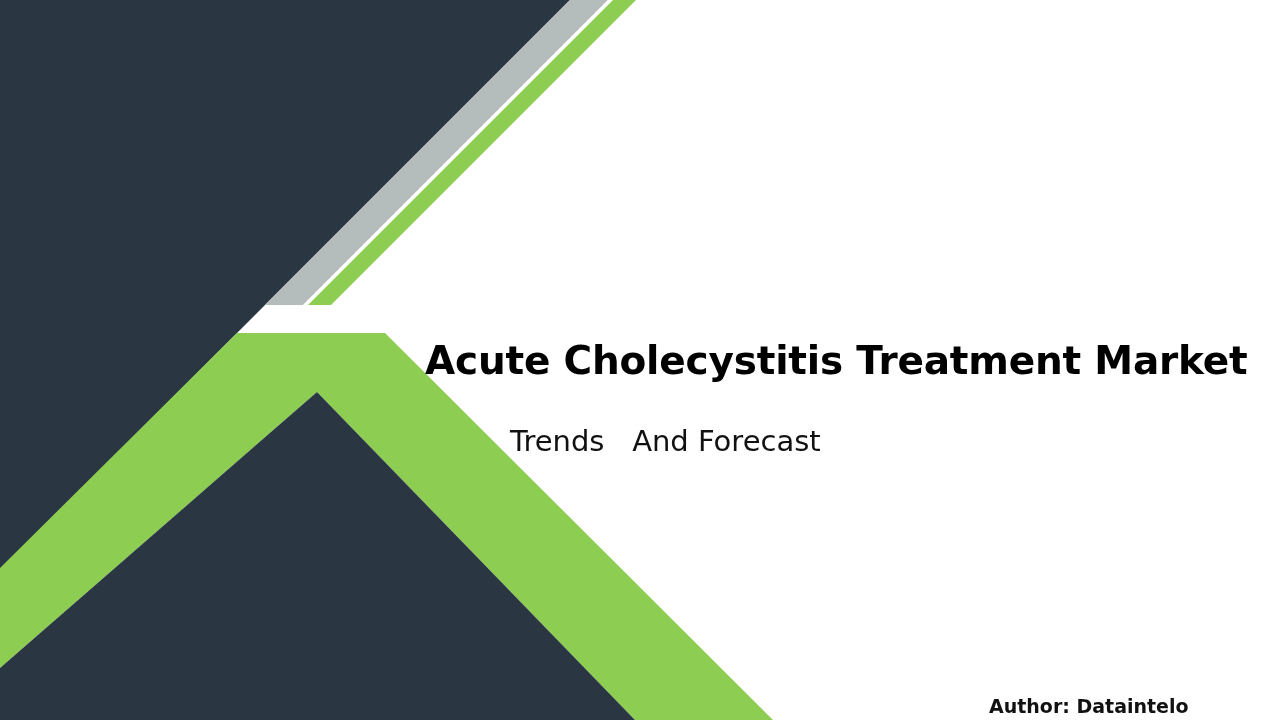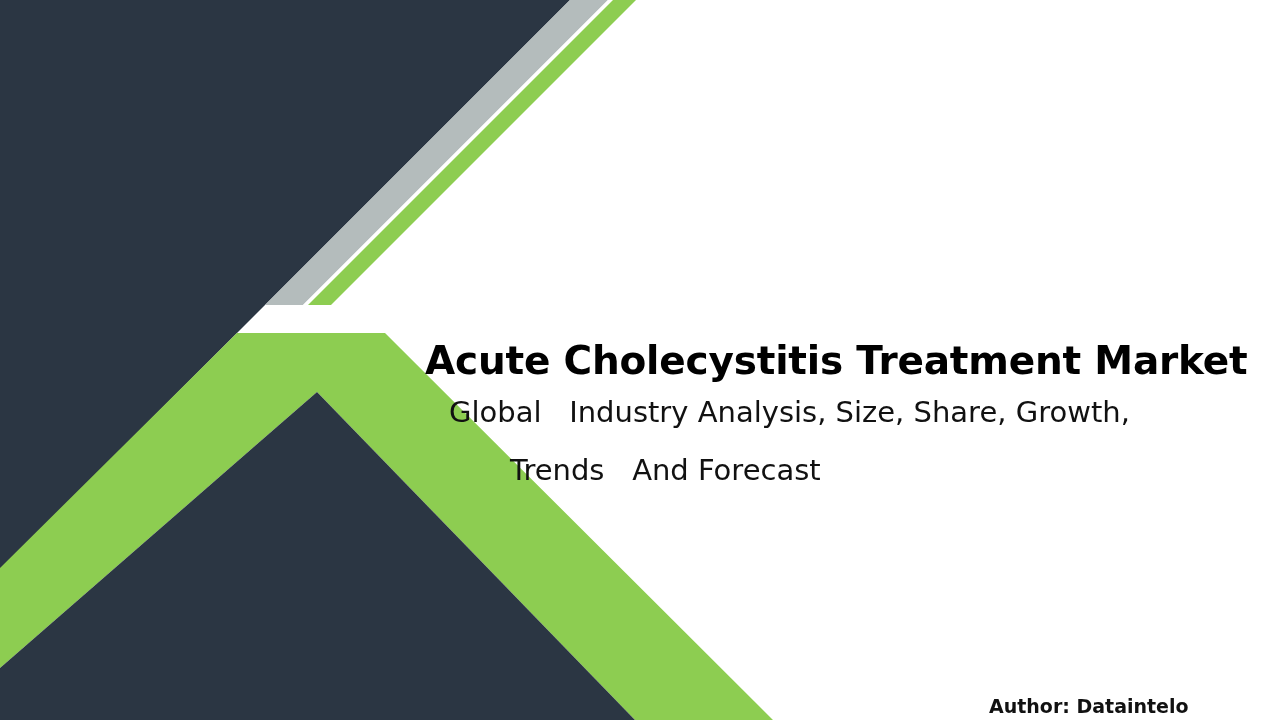--- a/index.html
+++ b/index.html
@@ -101,20 +101,19 @@
     <polygon points="0,568 237,333 385,333 773,720 635,720 317,392 0,668" fill="#8dcd51"></polygon>
 
     <polygon points="0,668 317,392 635,720 0,720" fill="#2b3643"></polygon>
   </svg>
 
   <div class="text-layer">
 
     <div id="title">Acute Cholecystitis Treatment Market</div>
 
     <div id="subtitle">
-      <span class="line1">Global   Industry Analysis, Size, Share, Growth,</span>
       <span class="line2">Trends   And Forecast</span>
     </div>
 
     <div id="author">Author: Dataintelo</div>
 
   </div>
 </div>
 
 </body></html>

